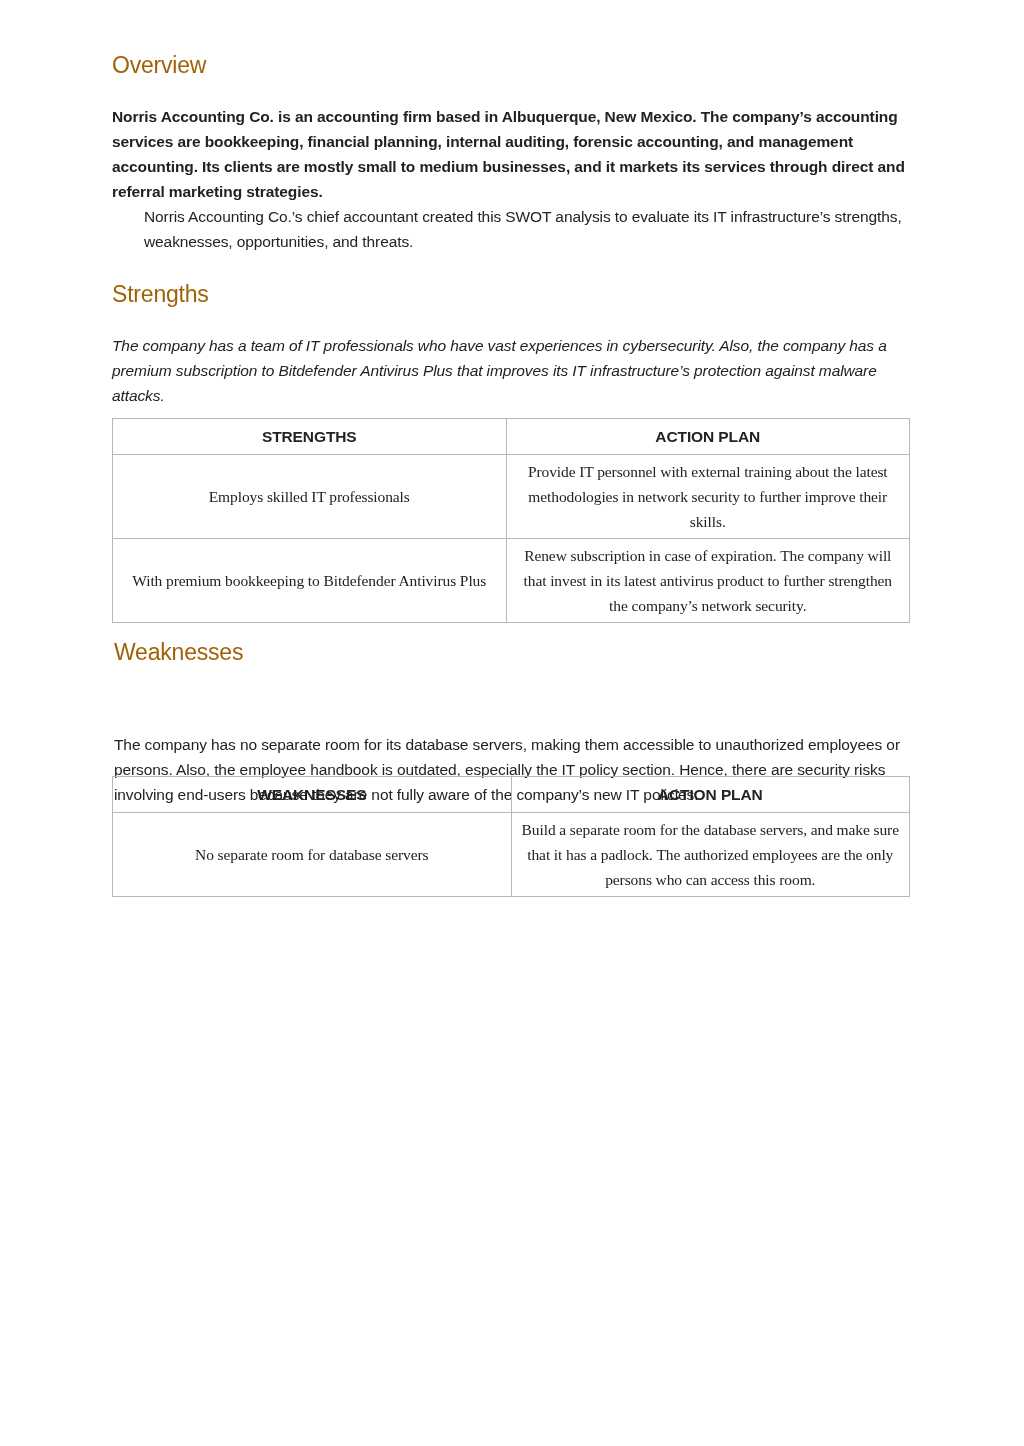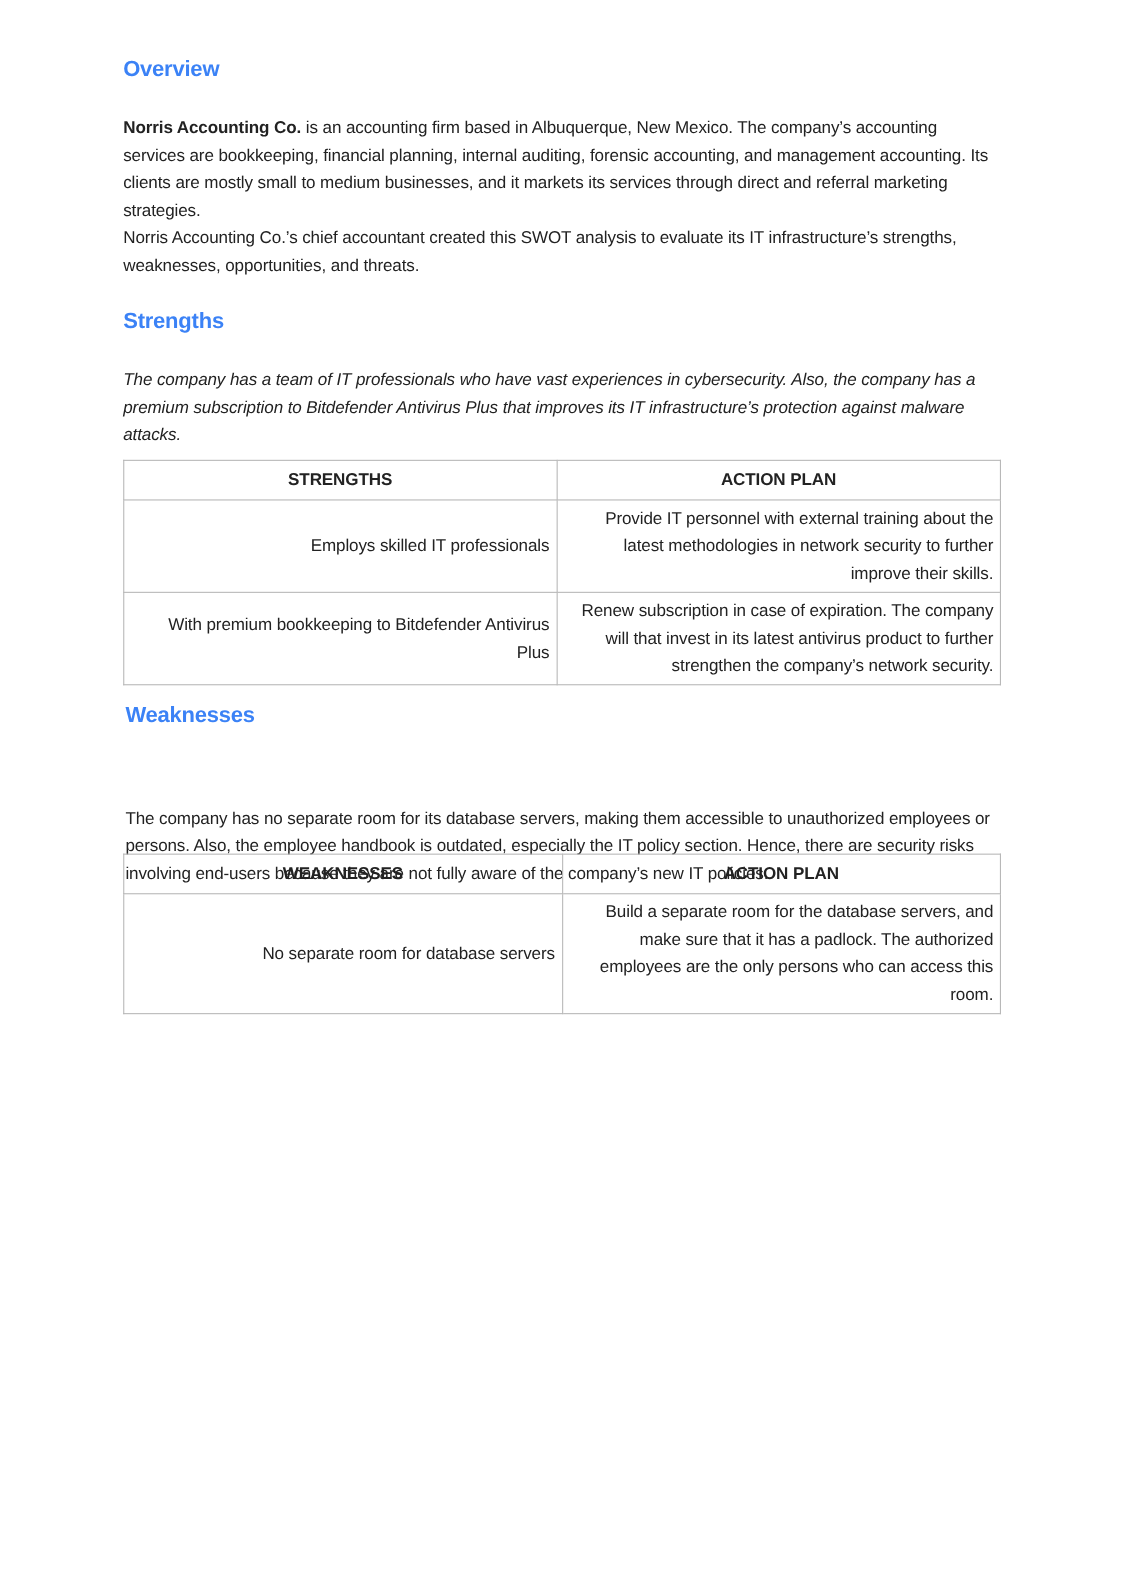--- a/index.html
+++ b/index.html
@@ -1,32 +1,32 @@
 <!DOCTYPE html>
 <html><head>
 <meta charset="utf-8">
 <style>
   html, body { margin:0; padding:0; background:#ffffff; }
   body { width:1024px; height:1446px; position:relative; font-family:"Liberation Sans", sans-serif; color:#222222; }
   .page { position:absolute; left:112px; top:0; width:798px; }
-  h2 { font-size:20px; font-weight:bold; margin:0; color:#3b82f6; letter-spacing:-0.2px; position:absolute; left:0; }
+  h2 { font-size:23px; font-weight:normal; margin:0; color:#a16207; letter-spacing:-0.2px; position:absolute; left:0; }
   p { font-size:15.5px; line-height:25px; margin:0; position:absolute; left:0; width:800px; letter-spacing:-0.1px; }
   table { border-collapse:collapse; position:absolute; left:0; width:798px; font-size:15.5px; letter-spacing:-0.1px; }
   th, td { border:1px solid #b8b8b8; padding:4px 6px; line-height:25px; vertical-align:middle; }
   th { font-weight:bold; text-align:center; height:27px; }
-  td { text-align:right; }
+  td { text-align:center;font-family:Liberation Serif, serif; }
 </style>
 </head>
 <body>
 
 <div class="page">
 
   <h2 style="top:52px;">Overview</h2>
-  <p style="top:104px;"><b>Norris Accounting Co.</b><span> is an accounting firm based in Albuquerque, New Mexico. The company’s accounting services are bookkeeping, financial planning, internal auditing, forensic accounting, and management accounting. Its clients are mostly small to medium businesses, and it markets its services through direct and referral marketing strategies.</span></p>
-  <p style="top:204px;">Norris Accounting Co.’s chief accountant created this SWOT analysis to evaluate its IT infrastructure’s strengths, weaknesses, opportunities, and threats.</p>
+  <p style="top:104px;font-weight:bold;"><b>Norris Accounting Co.</b><span> is an accounting firm based in Albuquerque, New Mexico. The company’s accounting services are bookkeeping, financial planning, internal auditing, forensic accounting, and management accounting. Its clients are mostly small to medium businesses, and it markets its services through direct and referral marketing strategies.</span></p>
+  <p style="top:204px;margin-left:32px;">Norris Accounting Co.’s chief accountant created this SWOT analysis to evaluate its IT infrastructure’s strengths, weaknesses, opportunities, and threats.</p>
 
   <h2 style="top:281px;">Strengths</h2>
   <p style="top:333px;font-style:italic;">The company has a team of IT professionals who have vast experiences in cybersecurity. Also, the company has a premium subscription to Bitdefender Antivirus Plus that improves its IT infrastructure’s protection against malware attacks.</p>
 
   <table style="top:418px;">
     <colgroup>
         <col style="width:394px">
         <col style="width:404px">
       </colgroup>
     <tbody>

